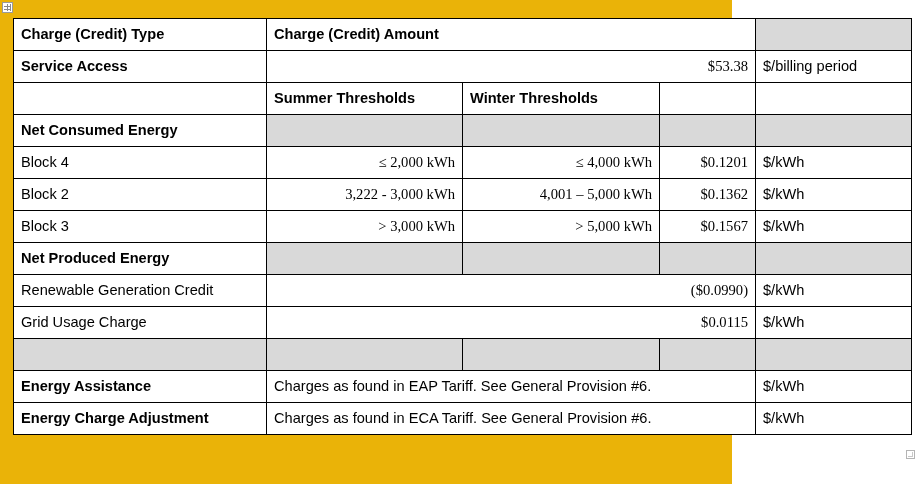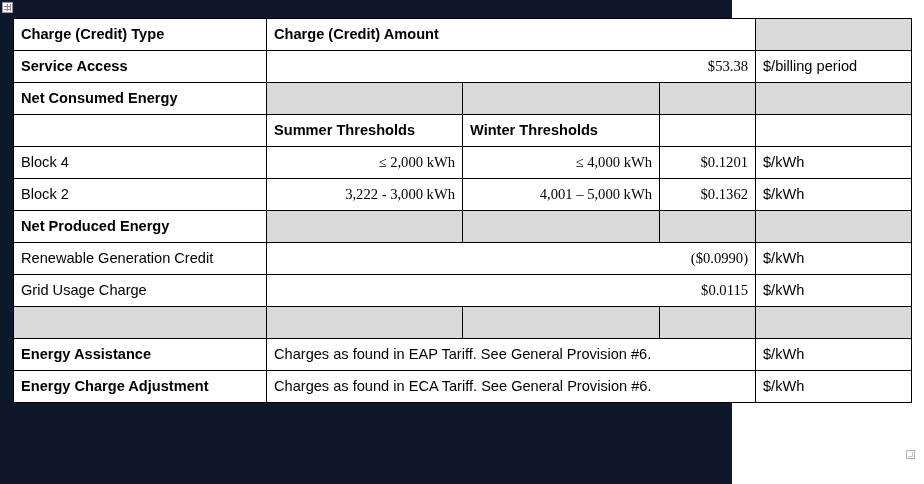--- a/index.html
+++ b/index.html
@@ -13,21 +13,21 @@
     font-family: "Liberation Sans", sans-serif;
     color: #000000;
     overflow: hidden;
     position: relative;
   }
 
   #page {
     position: relative;
     width: 732px;
     height: 484px;
-    background: #0f172a;
+    background: #eab308;
   }
 
   
   .table-move-handle {
     position: absolute;
     left: 2px;
     top: 2px;
     width: 11px;
     height: 11px;
     border: 1px solid #9a9a9a;
@@ -125,51 +125,58 @@
         <td class="shade"></td>
       </tr>
 
       <tr>
         <td class="bold left">Service Access</td>
         <td class="right" colspan="3">$53.38</td>
         <td class="left">$/billing period</td>
       </tr>
 
       <tr>
-        <td class="bold left">Net Consumed Energy</td>
-        <td class="shade"></td>
-        <td class="shade"></td>
-        <td class="shade"></td>
-        <td class="shade"></td>
-      </tr>
-
-      <tr>
         <td class="left"></td>
         <td class="bold left">Summer Thresholds</td>
         <td class="bold left">Winter Thresholds</td>
         <td></td>
         <td></td>
       </tr>
 
       <tr>
+        <td class="bold left">Net Consumed Energy</td>
+        <td class="shade"></td>
+        <td class="shade"></td>
+        <td class="shade"></td>
+        <td class="shade"></td>
+      </tr>
+
+      <tr>
         <td class="left">Block 4</td>
         <td class="right">≤ 2,000 kWh</td>
         <td class="right">≤ 4,000 kWh</td>
         <td class="right">$0.1201</td>
         <td class="left">$/kWh</td>
       </tr>
 
       <tr>
         <td class="left">Block 2</td>
         <td class="right">3,222 - 3,000 kWh</td>
         <td class="right">4,001 – 5,000 kWh</td>
         <td class="right">$0.1362</td>
         <td class="left">$/kWh</td>
       </tr>
 
+      <tr>
+        <td class="left">Block 3</td>
+        <td class="right">&gt; 3,000 kWh</td>
+        <td class="right">&gt; 5,000 kWh</td>
+        <td class="right">$0.1567</td>
+        <td class="left">$/kWh</td>
+      </tr>
 
       <tr>
         <td class="bold left">Net Produced Energy</td>
         <td class="shade"></td>
         <td class="shade"></td>
         <td class="shade"></td>
         <td class="shade"></td>
       </tr>
 
       <tr>

